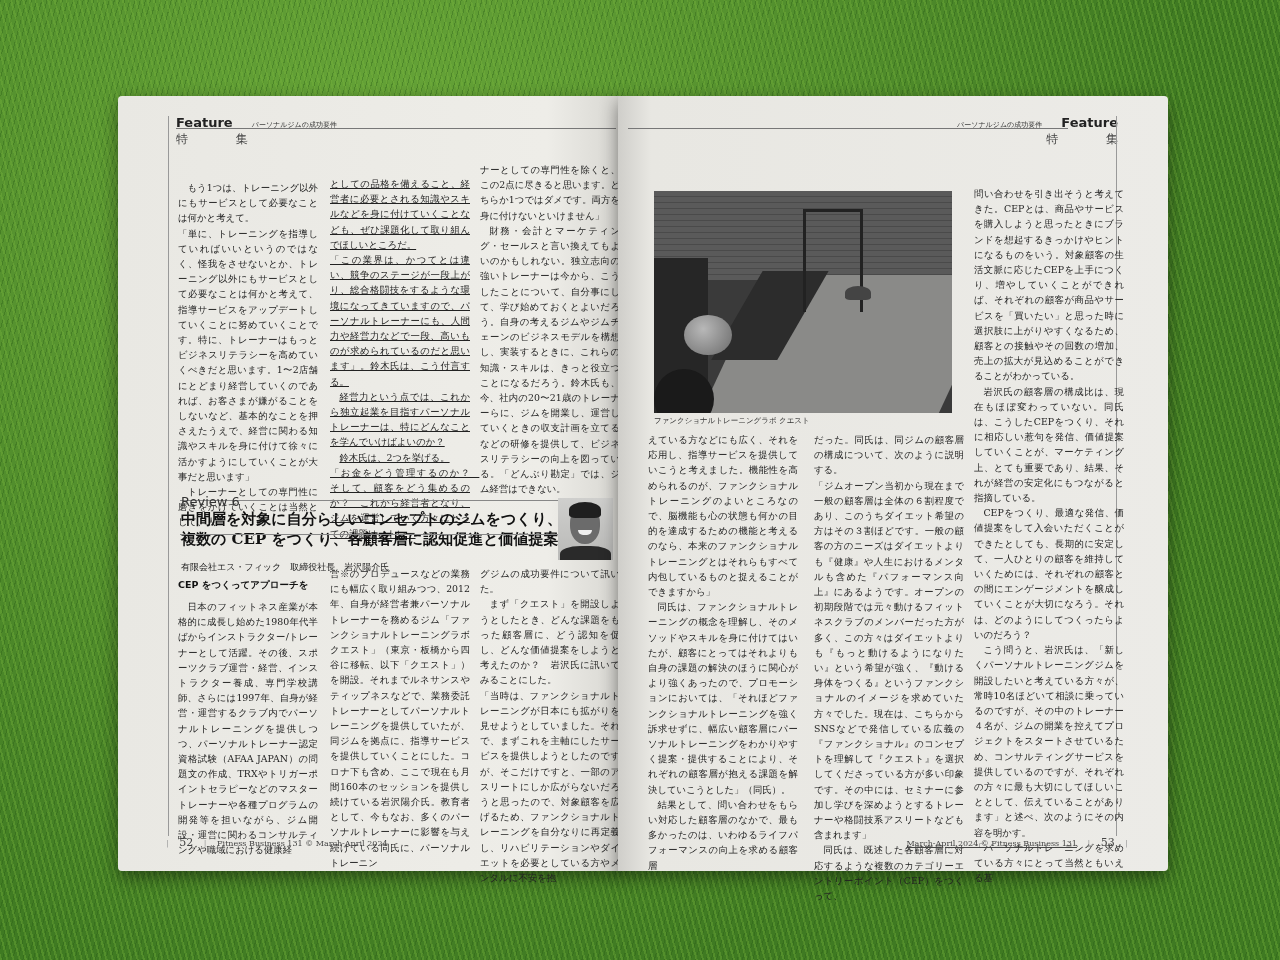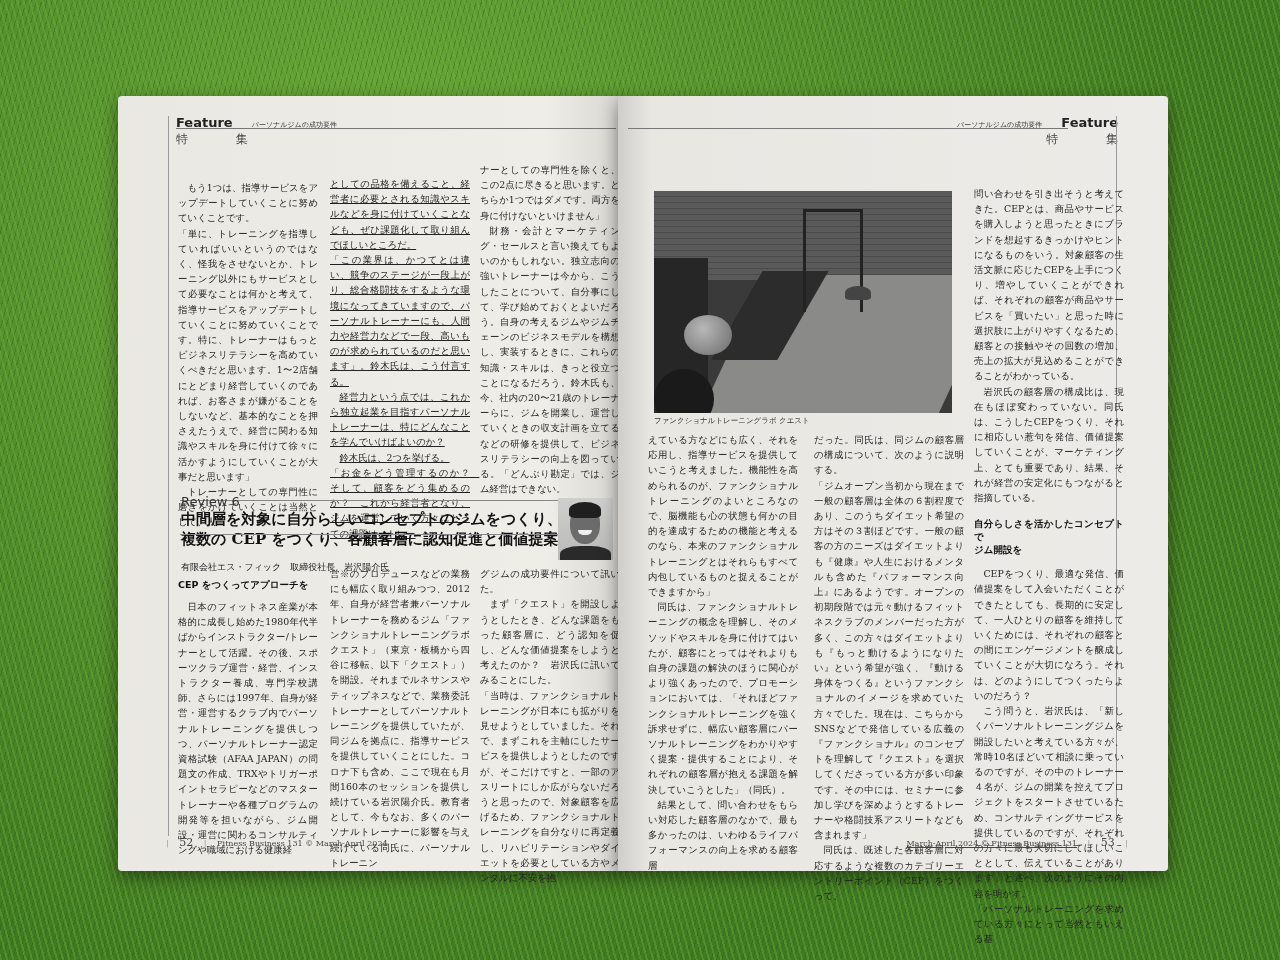--- a/index.html
+++ b/index.html
@@ -55,21 +55,21 @@
   <div class="page left">
     <div class="hdr" style="left:58px;">
       <span class="feat">Feature</span>
       <span class="sub" style="margin-left:14px;">パーソナルジムの成功要件</span>
       <div class="toku">特 集</div>
     </div>
     <div class="hdr-line" style="left:58px;top:32px;width:440px;"></div>
     <div class="vline" style="left:50px;top:20px;height:720px;"></div>
 
     <div class="col" style="left:60px;top:84px;width:140px;">
-      <p>もう1つは、指導サービスをアップデートしていくことに努めていくことです。</p>
+      <p>もう1つは、トレーニング以外にもサービスとして必要なことは何かと考えて。</p>
       <p class="q">「単に、トレーニングを指導していればいいというのではなく、怪我をさせないとか、トレーニング以外にもサービスとして必要なことは何かと考えて、指導サービスをアップデートしていくことに努めていくことです。特に、トレーナーはもっとビジネスリテラシーを高めていくべきだと思います。1〜2店舗にとどまり経営していくのであれば、お客さまが嫌がることをしないなど、基本的なことを押さえたうえで、経営に関わる知識やスキルを身に付けて徐々に活かすようにしていくことが大事だと思います」</p>
       <p>トレーナーとしての専門性に磨きをかけていくことは当然として、人</p>
     </div>
     <div class="col" style="left:212px;top:80px;width:140px;text-decoration:underline;">
       <p class="q">としての品格を備えること、経営者に必要とされる知識やスキルなどを身に付けていくことなども、ぜひ課題化して取り組んでほしいところだ。</p>
       <p class="q">「この業界は、かつてとは違い、競争のステージが一段上がり、総合格闘技をするような環境になってきていますので、パーソナルトレーナーにも、人間力や経営力などで一段、高いものが求められているのだと思います」。鈴木氏は、こう付言する。</p>
       <p>経営力という点では、これから独立起業を目指すパーソナルトレーナーは、特にどんなことを学んでいけばよいのか？</p>
       <p>鈴木氏は、2つを挙げる。</p>
       <p class="q">「お金をどう管理するのか？　そして、顧客をどう集めるのか？　これから経営者となり、ジムを運営していく方々にとっての課題は、トレー</p>
     </div>
@@ -141,24 +141,20 @@
       <p>結果として、問い合わせをもらい対応した顧客層のなかで、最も多かったのは、いわゆるライフパフォーマンスの向上を求める顧客層</p>
     </div>
     <div class="col" style="left:196px;top:336px;width:150px;">
       <p class="q">だった。同氏は、同ジムの顧客層の構成について、次のように説明する。</p>
       <p class="q">「ジムオープン当初から現在まで一般の顧客層は全体の６割程度であり、このうちダイエット希望の方はその３割ほどです。一般の顧客の方のニーズはダイエットよりも『健康』や人生におけるメンタルも含めた『パフォーマンス向上』にあるようです。オープンの初期段階では元々動けるフィットネスクラブのメンバーだった方が多く、この方々はダイエットよりも『もっと動けるようになりたい』という希望が強く、『動ける身体をつくる』というファンクショナルのイメージを求めていた方々でした。現在は、こちらからSNSなどで発信している広義の『ファンクショナル』のコンセプトを理解して『クエスト』を選択してくださっている方が多い印象です。その中には、セミナーに参加し学びを深めようとするトレーナーや格闘技系アスリートなども含まれます」</p>
       <p>同氏は、既述した各顧客層に対応するような複数のカテゴリーエントリーポイント（CEP）をつくって、</p>
     </div>
     <div class="col" style="left:356px;top:90px;width:150px;">
       <p class="q">問い合わせを引き出そうと考えてきた。CEPとは、商品やサービスを購入しようと思ったときにブランドを想起するきっかけやヒントになるものをいう。対象顧客の生活文脈に応じたCEPを上手につくり、増やしていくことができれば、それぞれの顧客が商品やサービスを「買いたい」と思った時に選択肢に上がりやすくなるため、顧客との接触やその回数の増加、売上の拡大が見込めることができることがわかっている。</p>
       <p>岩沢氏の顧客層の構成比は、現在もほぼ変わっていない。同氏は、こうしたCEPをつくり、それに相応しい惹句を発信、価値提案していくことが、マーケティング上、とても重要であり、結果、それが経営の安定化にもつながると指摘している。</p>
-      <div class="subhead" style="margin:12px 0 10px;">
-        <div>自分らしさを活かしたコンセプトで</div>
-        <div>ジム開設を</div>
-      </div>
       <p>CEPをつくり、最適な発信、価値提案をして入会いただくことができたとしても、長期的に安定して、一人ひとりの顧客を維持していくためには、それぞれの顧客との間にエンゲージメントを醸成していくことが大切になろう。それは、どのようにしてつくったらよいのだろう？</p>
       <p>こう問うと、岩沢氏は、「新しくパーソナルトレーニングジムを開設したいと考えている方々が、常時10名ほどいて相談に乗っているのですが、その中のトレーナー４名が、ジムの開業を控えてプロジェクトをスタートさせているため、コンサルティングサービスを提供しているのですが、それぞれの方々に最も大切にしてほしいこととして、伝えていることがあります」と述べ、次のようにその内容を明かす。</p>
       <p class="q">「パーソナルトレーニングを求めている方々にとって当然ともいえる基</p>
     </div>
 
     <div class="footer" style="right:40px;">
       <span style="margin-right:8px;text-decoration:underline;">March-April 2024 © Fitness Business 131</span>
       <span style="color:#999;">|</span>
       <span class="pno" style="margin:0 8px;">53</span>
       <span style="color:#999;">|</span>

